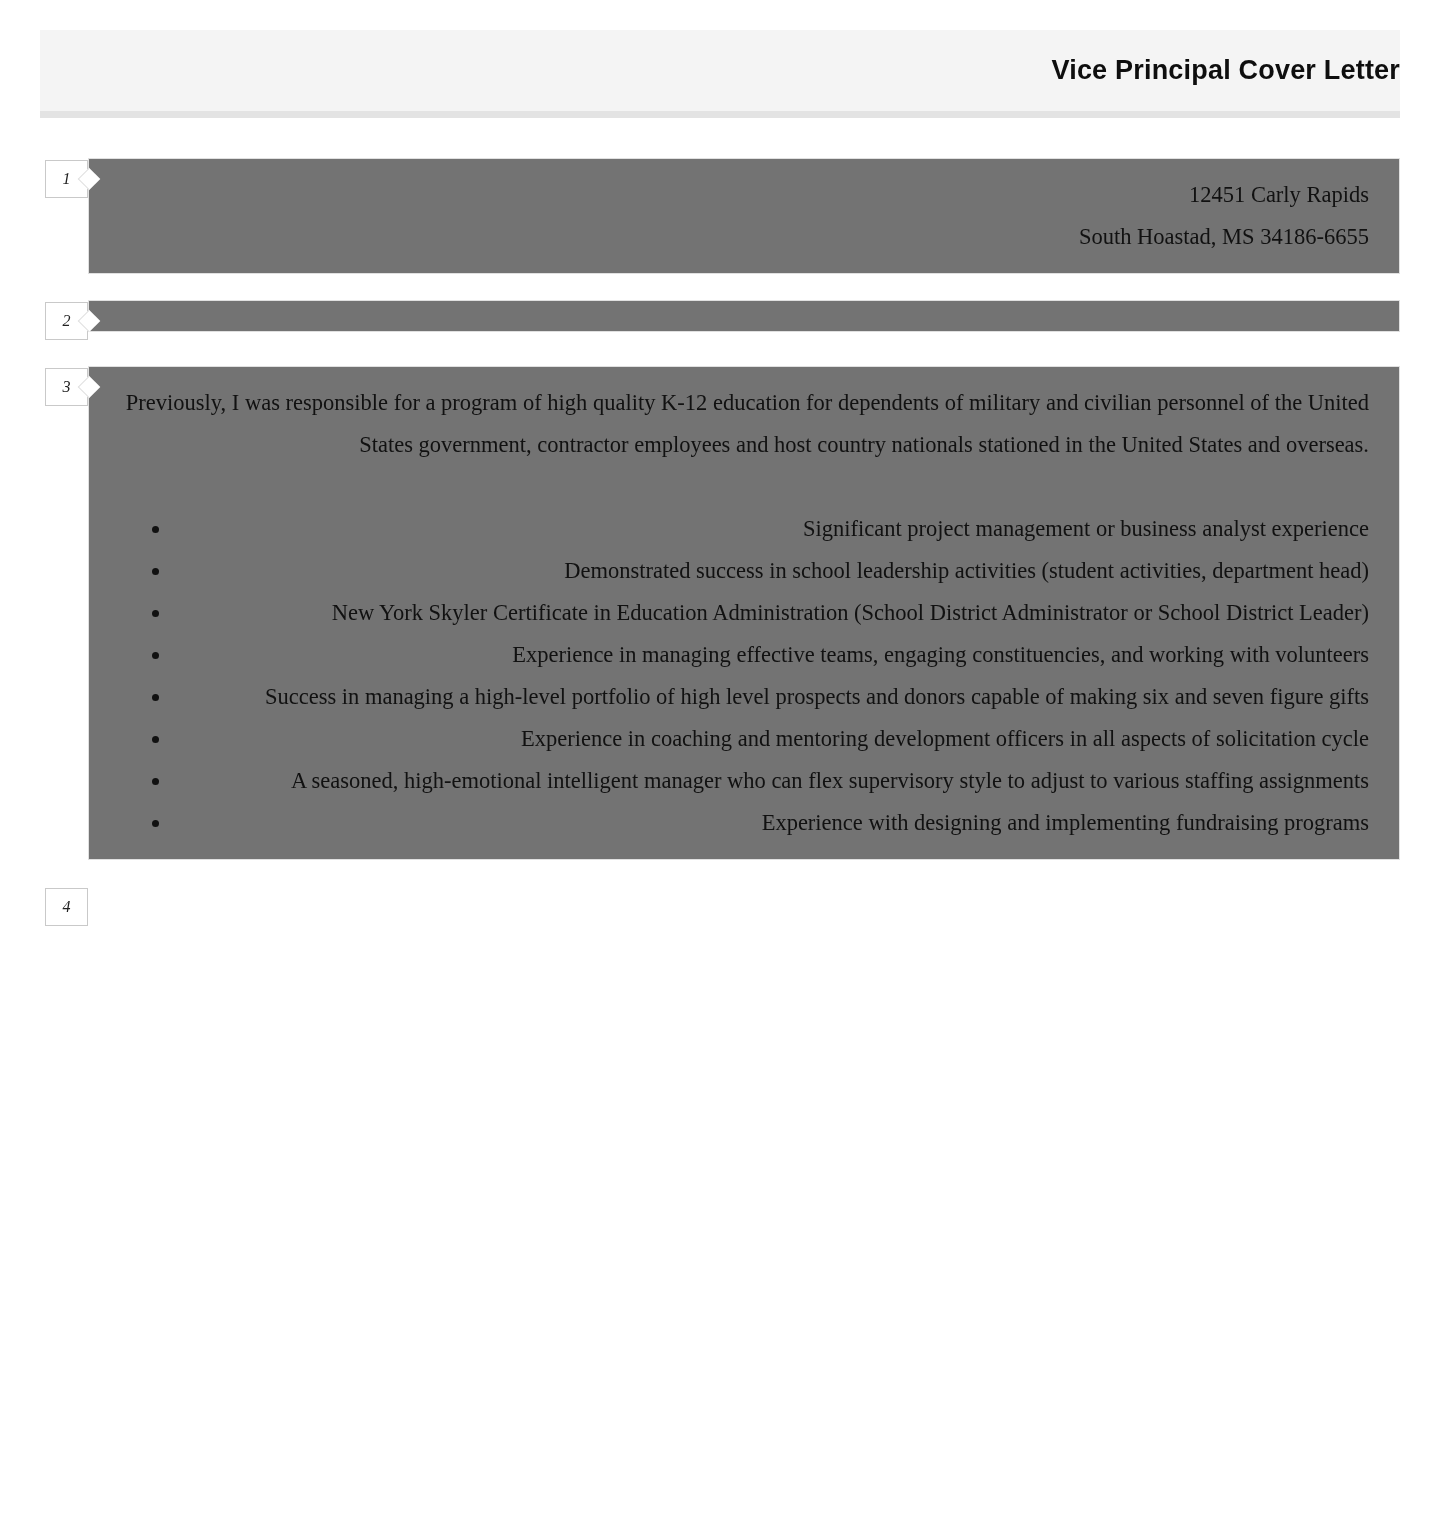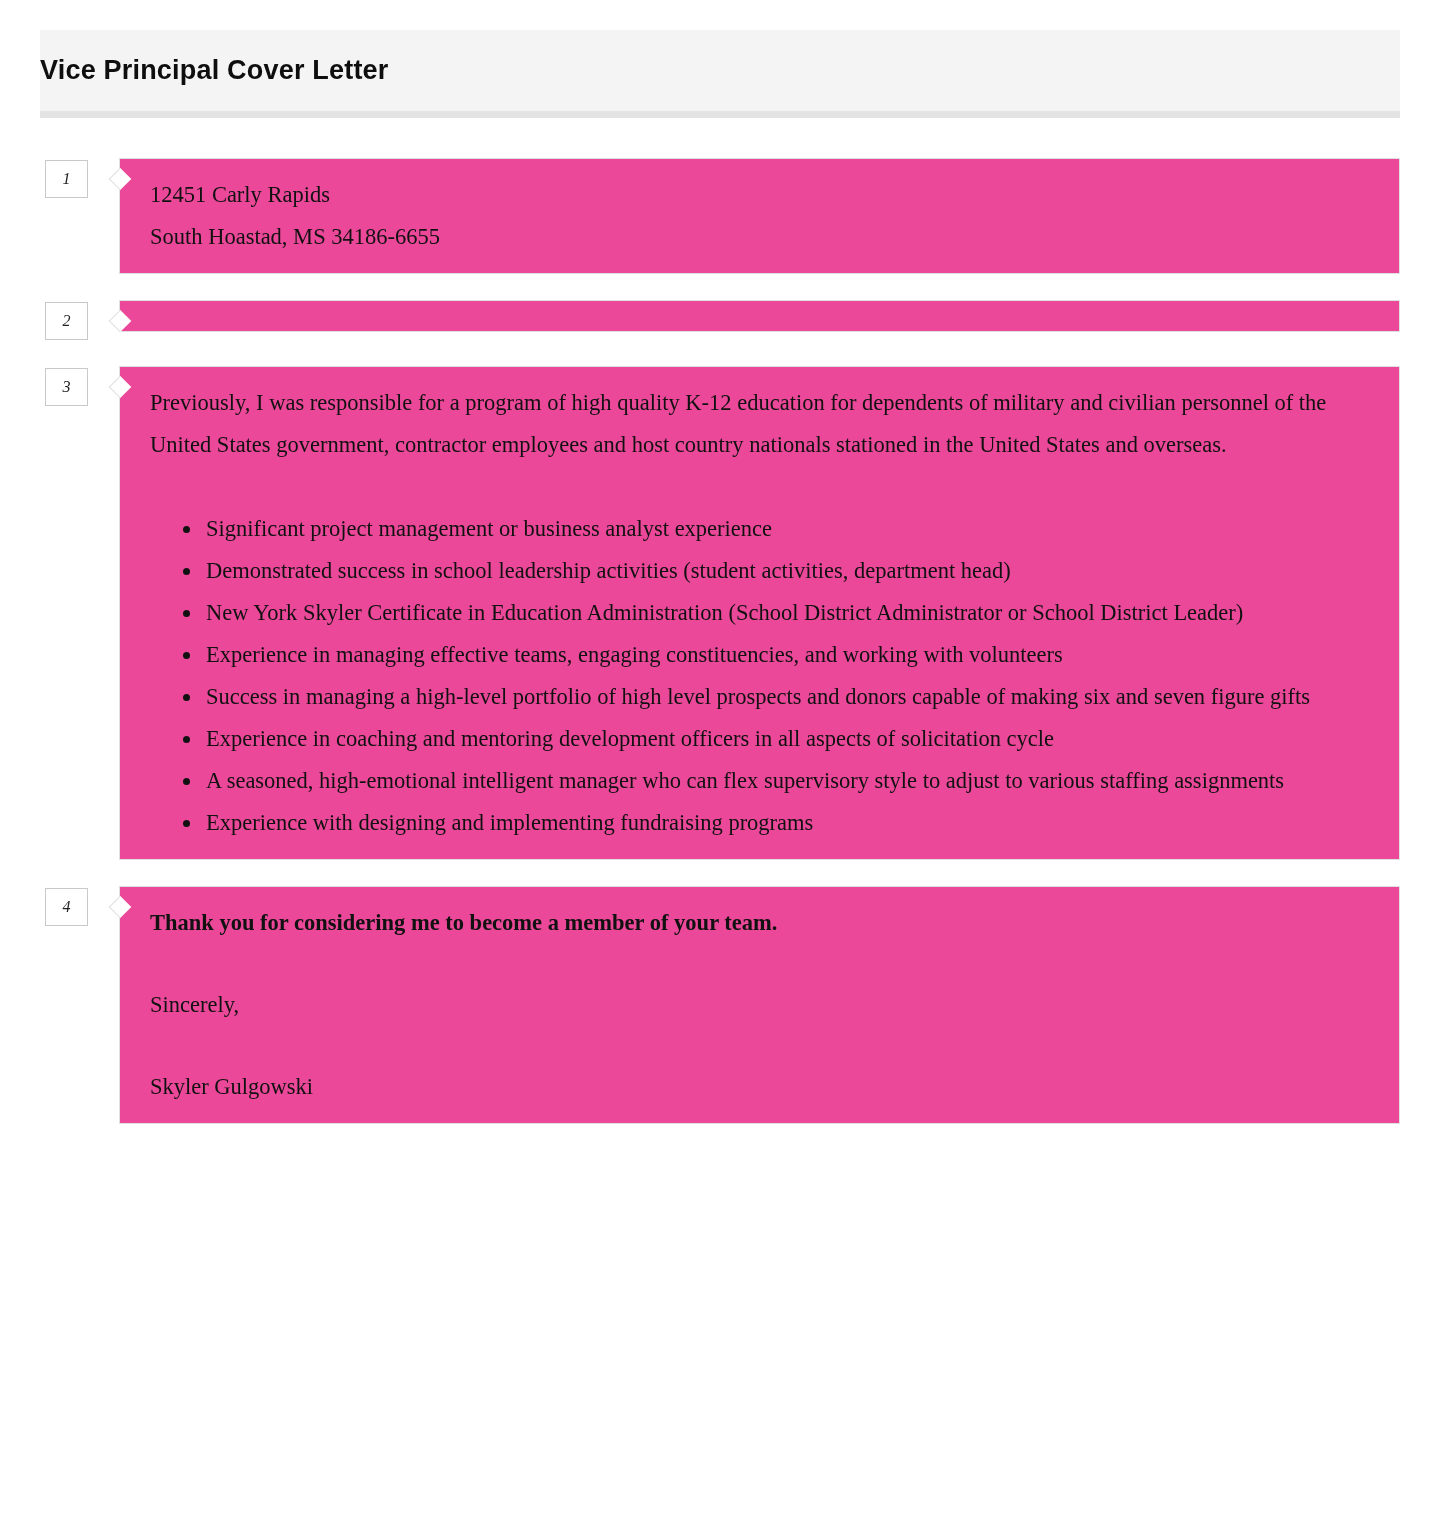--- a/index.html
+++ b/index.html
@@ -18,21 +18,21 @@
   }
 
   
   .doc-header {
     margin: 30px 40px 40px 40px;
     height: 88px;
     background: #f4f4f4;
     border-bottom: 7px solid #e3e3e3;
     display: flex;
     align-items: center;
-    justify-content: flex-start;
+    justify-content: flex-end;
   }
   .doc-header h1 {
     font-family: "Liberation Sans", sans-serif;
     font-weight: 700;
     font-size: 27px;
     letter-spacing: 0.2px;
     color: #0e0e0e;
   }
 
   
@@ -52,26 +52,26 @@
     display: flex;
     align-items: center;
     justify-content: center;
     font-style: italic;
     font-size: 16px;
     color: #222222;
   }
   .content-box {
     position: relative;
     flex: 1 1 auto;
-    margin-left: 31px;
-    background: #ec4899;
+    background: #737373;
     border: 1px solid #e0e0e0;
     padding: 15px 30px;
     font-size: 22.5px;
     line-height: 42px;
+    text-align: right;
   }
   .pointer {
     position: absolute;
     left: -8.5px;
     top: 12px;
     width: 16px;
     height: 16px;
     background: #ffffff;
     border-left: 1px solid #e0e0e0;
     border-bottom: 1px solid #e0e0e0;
@@ -133,21 +133,15 @@
         <li>Success in managing a high-level portfolio of high level prospects and donors capable of making six and seven figure gifts</li>
         <li>Experience in coaching and mentoring development officers in all aspects of solicitation cycle</li>
         <li>A seasoned, high-emotional intelligent manager who can flex supervisory style to adjust to various staffing assignments</li>
         <li>Experience with designing and implementing fundraising programs</li>
       </ul>
     </div>
   </div>
 
   <div class="section">
     <div class="num-box">4</div>
-    <div class="content-box closing">
-      <span class="pointer"></span>
-      <div class="bold-line">Thank you for considering me to become a member of your team.</div>
-      <div class="signoff">Sincerely,</div>
-      <div class="signature">Skyler Gulgowski</div>
-    </div>
   </div>
 
 </div>
 
 </body></html>

